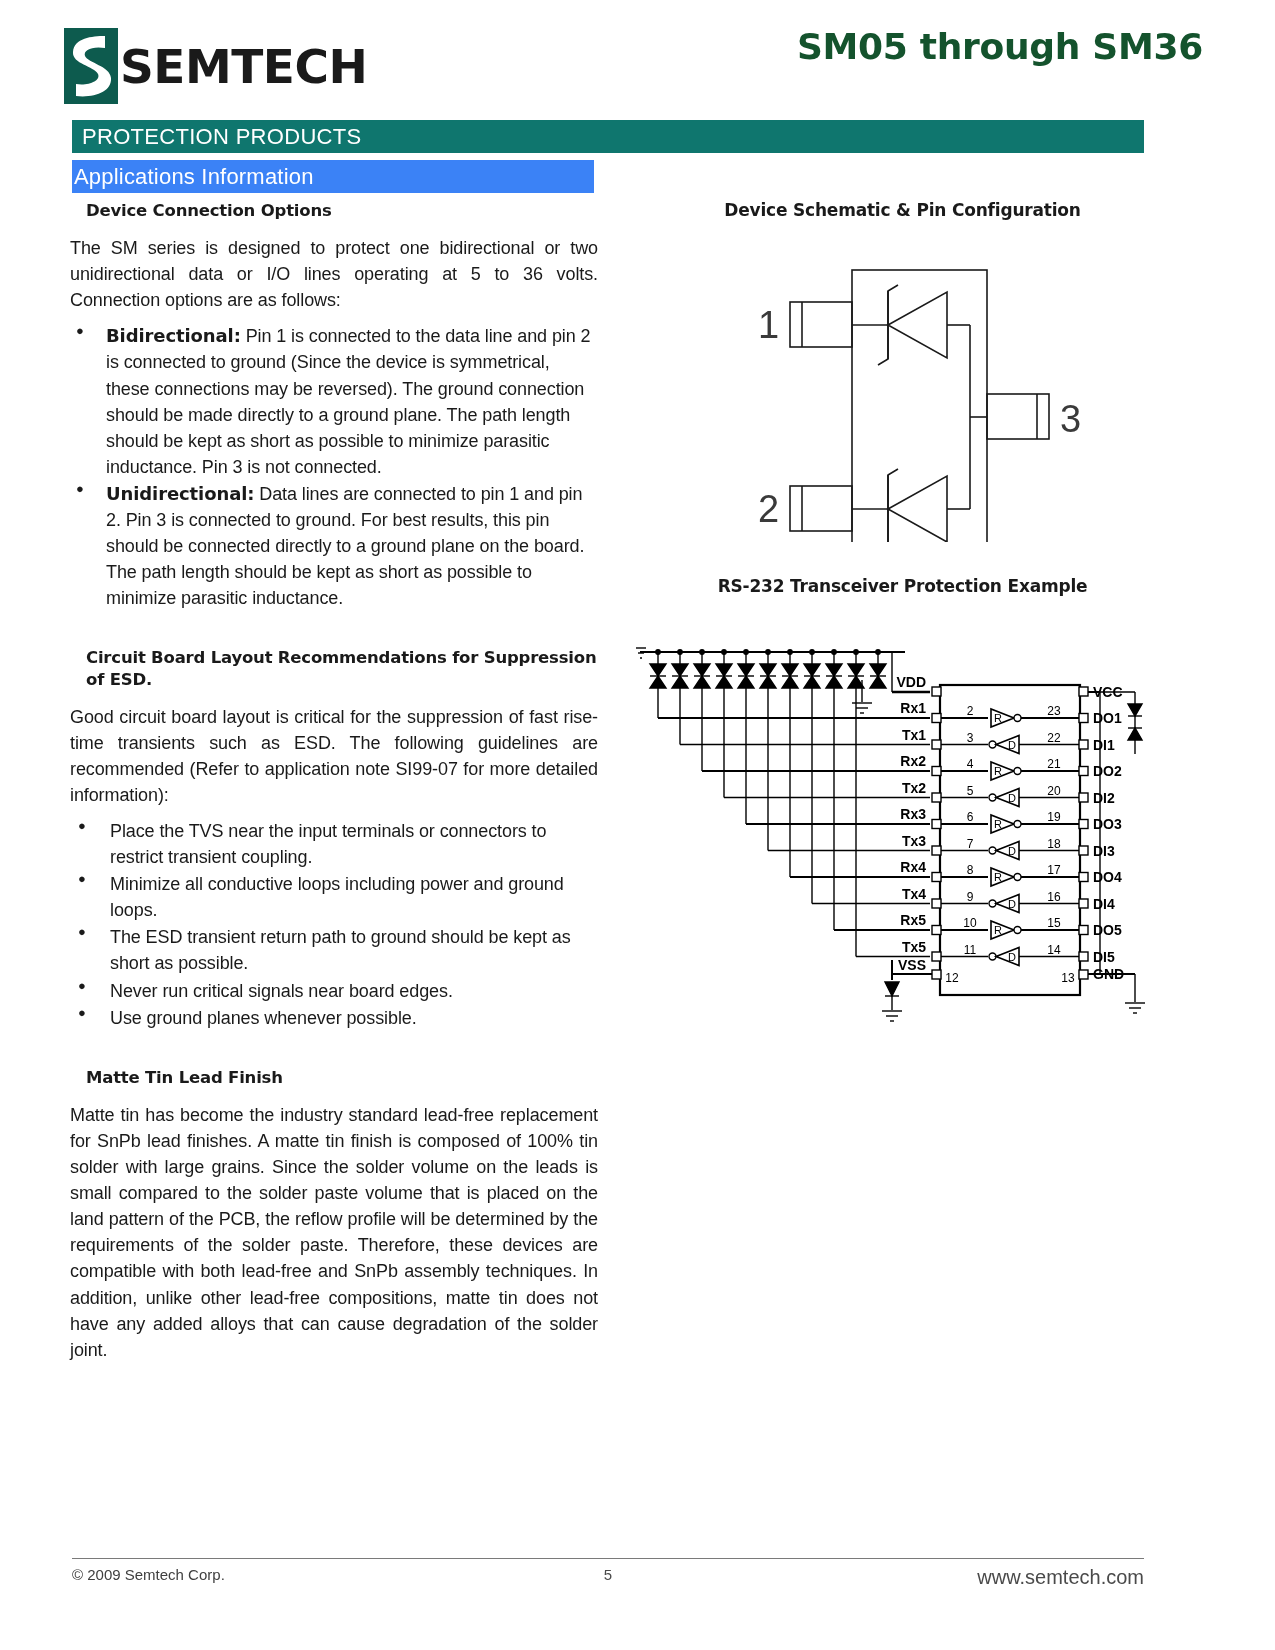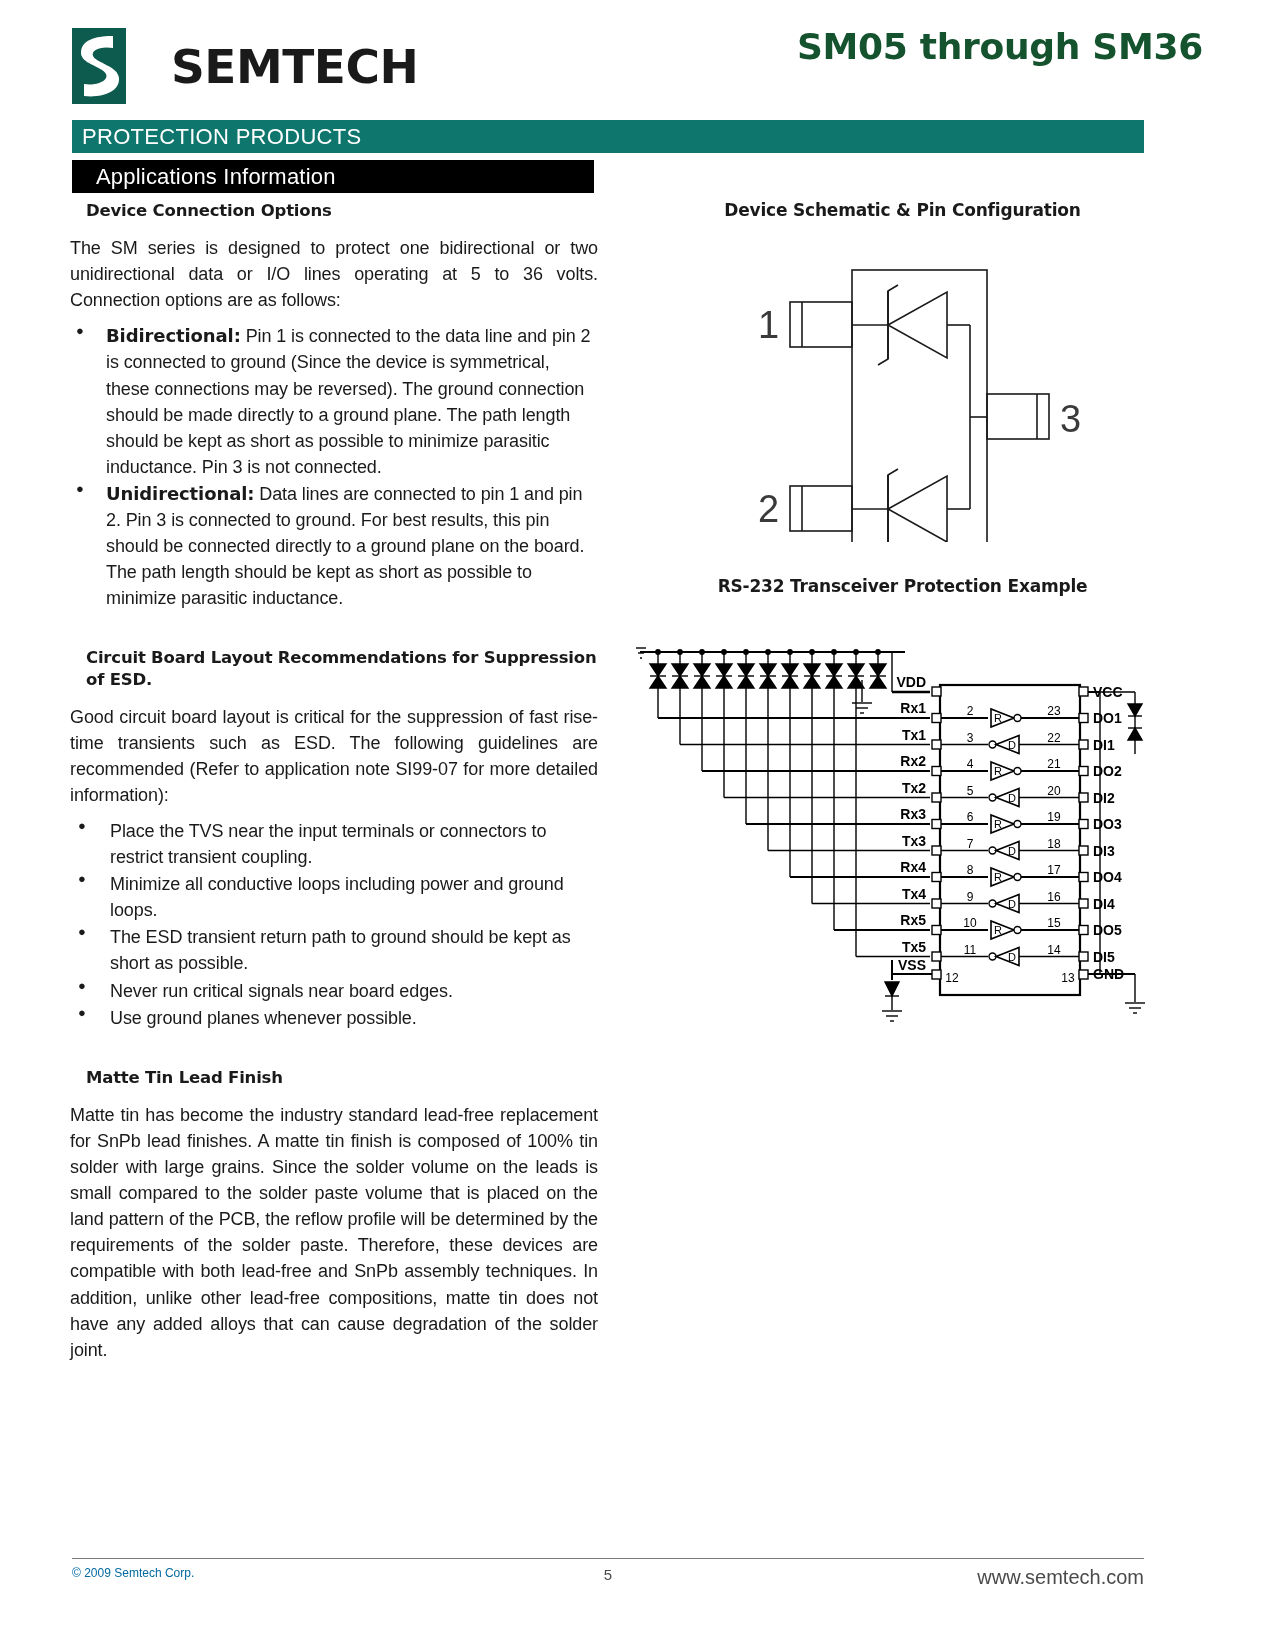--- a/index.html
+++ b/index.html
@@ -9,21 +9,21 @@
     background:#ffffff;
     font-family:"Liberation Sans", sans-serif;
     color:#1a1a1a;
     position:relative;
     overflow:hidden;
   }
   .page { position:relative; width:1275px; height:1650px; padding:0; }
 
   
   .header { position:relative; height:120px; }
-  .logo-wrap { position:absolute; left:72px; top:28px; display:flex; align-items:center;gap:43px; }
+  .logo-wrap { position:absolute; left:64px; top:28px; display:flex; align-items:center; }
   .logo-mark { width:54px; height:76px; background:#0d5b4e; position:relative; overflow:hidden; }
   .logo-mark svg { display:block; }
   .logo-text {
     font-family:"DejaVu Sans", sans-serif;
     font-weight:bold; font-size:47px; letter-spacing:-0.5px;
     color:#1a1a1a; margin-left:2px; line-height:1;
   }
   .doc-title {
     position:absolute; right:72px; top:26px;
     font-family:"DejaVu Sans", sans-serif;
@@ -32,23 +32,23 @@
 
   
   .bar-products {
     position:absolute; left:72px; top:120px; width:1072px; height:33px;
     background:#0f766e; color:#ffffff;
     font-size:22px; letter-spacing:0.3px;
     display:flex; align-items:center; padding-left:10px;
   }
   .bar-apps {
     position:absolute; left:72px; top:160px; width:522px; height:33px;
-    background:#000000; color:#ffffff;
+    background:#3b82f6; color:#ffffff;
     font-size:22px; letter-spacing:0.2px;
-    display:flex; align-items:center; padding-left:24px;
+    display:flex; align-items:center; padding-left:2px;
   }
 
   
   .col-left { position:absolute; left:70px; top:200px; width:528px; }
   .col-right { position:absolute; left:630px; top:200px; width:545px; }
 
   h3.sec {
     font-family:"DejaVu Sans", sans-serif;
     font-weight:bold; font-size:16.5px;
     margin:0 0 14px 16px; line-height:1.28;
@@ -77,21 +77,21 @@
     font-family:"DejaVu Sans", sans-serif;
     font-weight:bold; font-size:17px; text-align:center;
     letter-spacing:-0.2px; margin:0;
   }
 
   
   .footer-rule {
     position:absolute; left:72px; top:1558px; width:1072px; height:1px; background:#7a7a7a;
   }
   .footer { position:absolute; left:72px; top:1566px; width:1072px; height:30px; }
-  .footer .left { position:absolute; left:0; top:0; font-size:12px; color:#0369a1; }
+  .footer .left { position:absolute; left:0; top:0; font-size:15px; color:#404040; }
   .footer .mid  { position:absolute; left:50%; transform:translateX(-50%); top:0; font-size:15px; color:#4a4a4a; }
   .footer .right{ position:absolute; right:0; top:0; font-size:20px; color:#4a4a4a; }
 
   svg text { font-family:"Liberation Sans", sans-serif; }
 </style>
 </head>
 <body>
 
 <div class="page">
 

